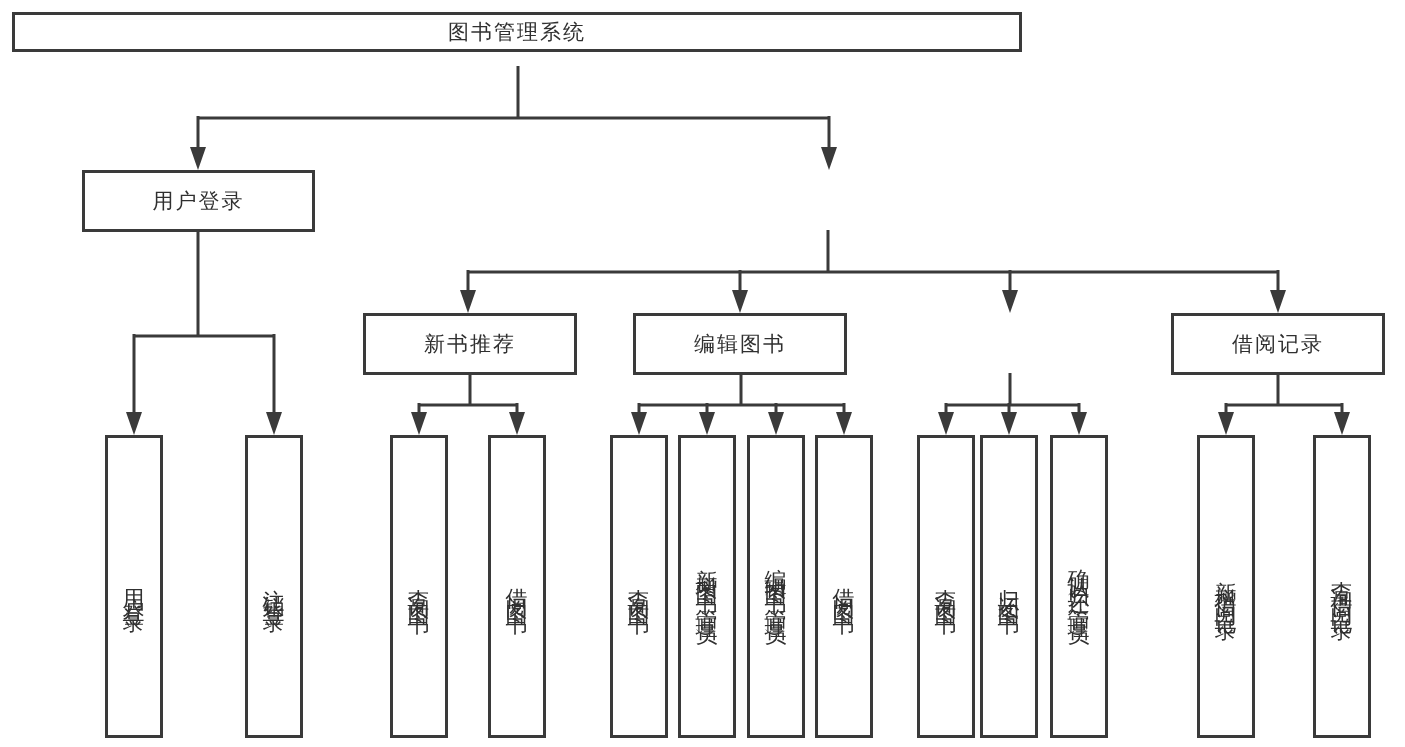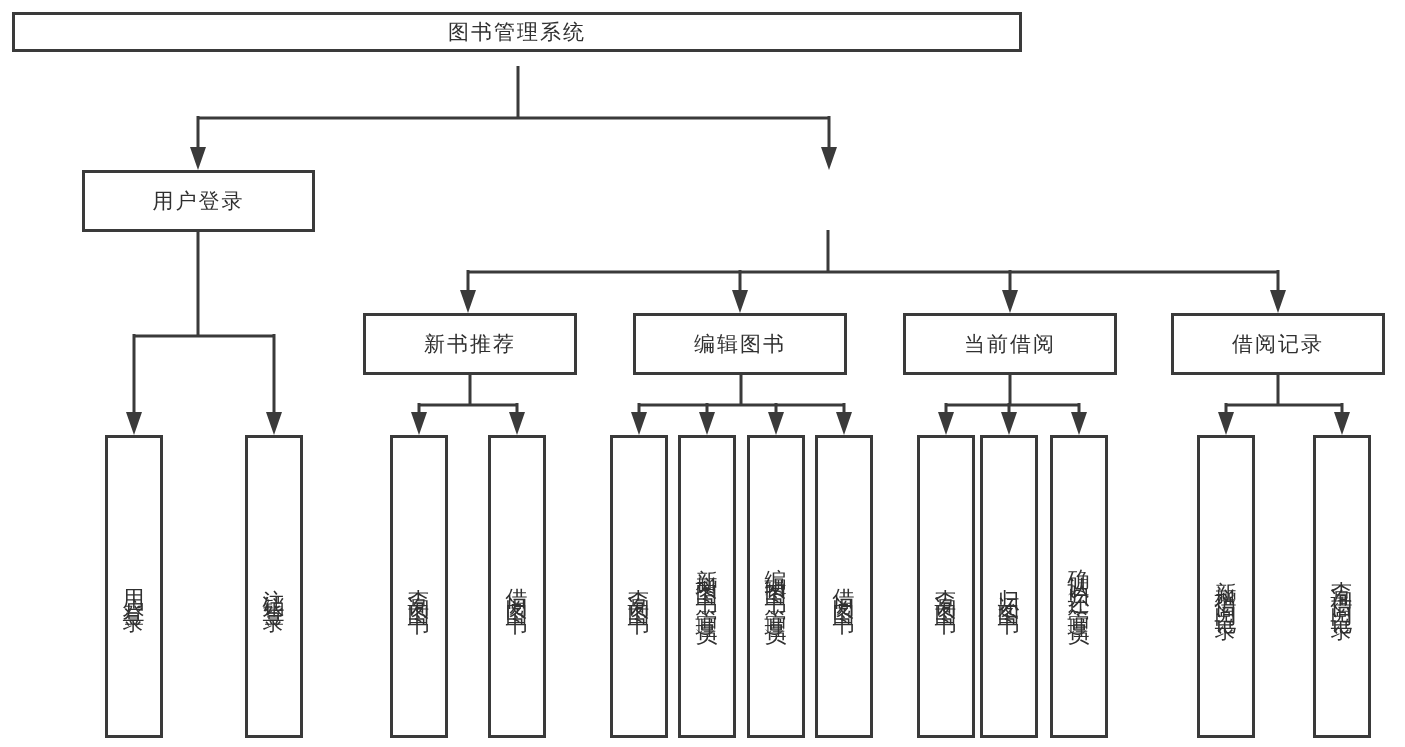--- a/index.html
+++ b/index.html
@@ -97,23 +97,20 @@
   <div class="node h lvl2" style="left:82px">
     <span>用户登录</span>
   </div>
 
   <div class="node h lvl3" style="left:363px">
     <span>新书推荐</span>
   </div>
   <div class="node h lvl3" style="left:633px">
     <span>编辑图书</span>
   </div>
-  <div class="node h lvl3" style="left:903px">
-    <span>当前借阅</span>
-  </div>
   <div class="node h lvl3" style="left:1171px">
     <span>借阅记录</span>
   </div>
 
   <div class="node v" style="left:105px">
     <span>用户登录</span>
   </div>
   <div class="node v" style="left:245px">
     <span>注销登录</span>
   </div>

